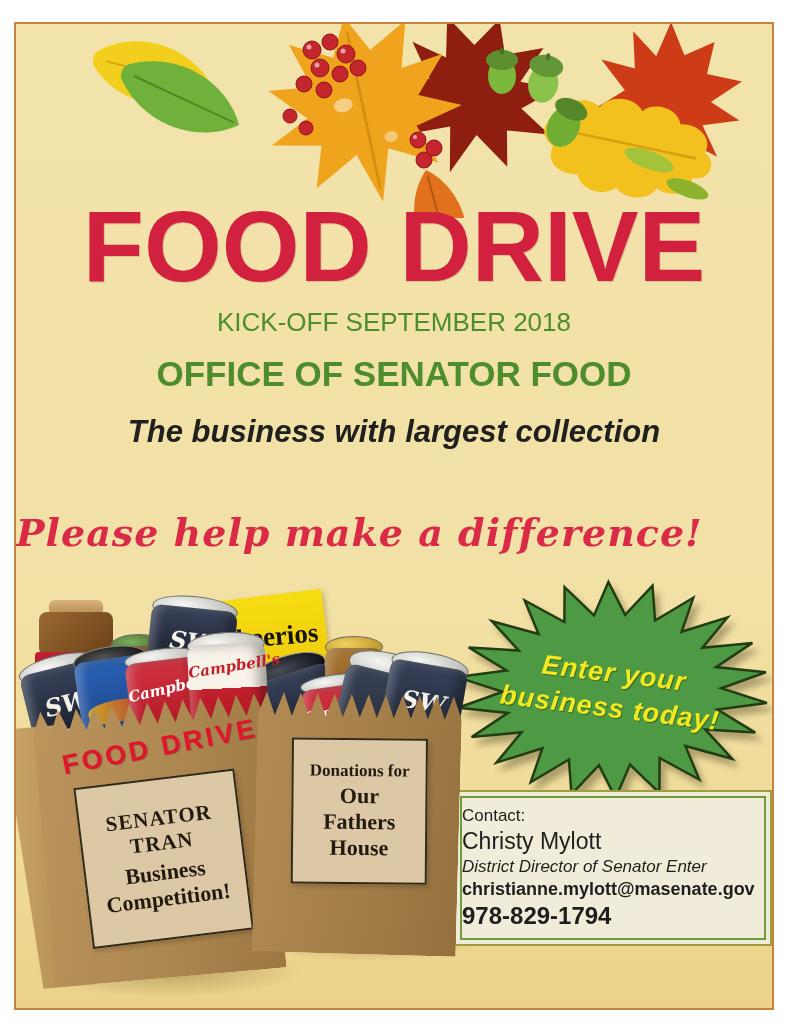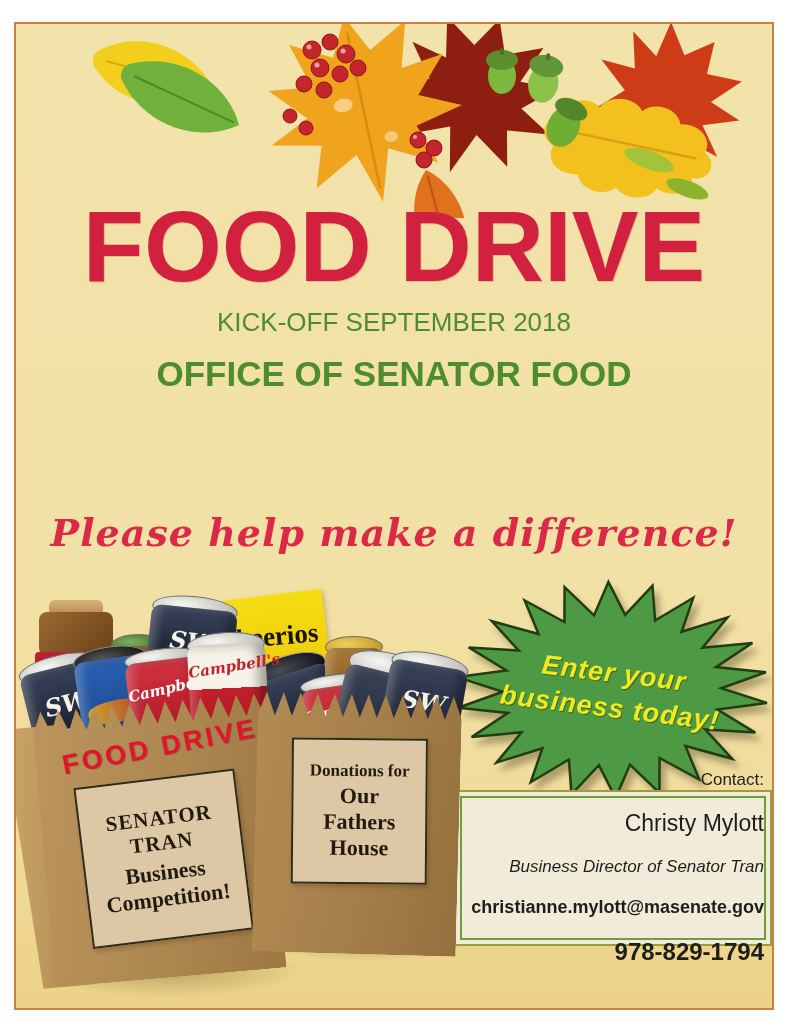--- a/index.html
+++ b/index.html
@@ -22,21 +22,21 @@
     color:#d2203f;text-shadow:1px 1px 0 rgba(120,40,40,.18);
   }
   .sub1{position:absolute;top:283px;left:0;width:100%;text-align:center;
     font-size:26px;font-weight:normal;color:#4e8d2d;letter-spacing:0;}
   .sub2{position:absolute;top:330px;left:0;width:100%;text-align:center;
     font-size:35px;font-weight:bold;color:#4e8d2d;}
   .tag{position:absolute;left:0;width:100%;text-align:center;
     font-size:31px;font-weight:bold;font-style:italic;color:#20201e;}
   .tag1{top:390px;} .tag2{top:434px;}
   .script-line{
-    position:absolute;top:486px;left:0;width:100%;text-align:center;
+    position:absolute;top:486px;left:0;width:100%;
     font-family:"DejaVu Serif","Liberation Serif",serif;font-style:italic;font-weight:bold;
     font-size:38px;color:#da2a48;letter-spacing:1px;
   }
   
   .burst{position:absolute;left:434px;top:552px;width:324px;height:230px;}
   .burst svg{filter:drop-shadow(5px 7px 3px rgba(95,85,45,.45));}
   .burst-text{
     position:absolute;inset:0;display:flex;flex-direction:column;justify-content:center;align-items:center;
     transform:rotate(7deg);color:#f3e91f;font-weight:bold;font-style:italic;
     font-size:27px;line-height:1.3;text-align:center;letter-spacing:1px;
@@ -75,22 +75,22 @@
     position:absolute;color:#e0142d;font-weight:bold;font-size:27px;letter-spacing:3px;
     text-shadow:1px 1px 0 rgba(120,20,20,.35);white-space:nowrap;
   }
   
   .contact{
     position:absolute;left:438px;top:766px;width:318px;height:156px;
     background:#f1ecd9;border:2px solid #9d9d3c;box-sizing:border-box;padding:4px;
   }
   .contact-inner{
     border:2px solid #6f9d3d;height:100%;box-sizing:border-box;
-    display:flex;flex-direction:column;justify-content:center;align-items:flex-end;
-    text-align:center;color:#1e1e1c;gap:20px;
+    display:flex;flex-direction:column;justify-content:center;align-items:flex-start;
+    text-align:center;color:#1e1e1c;gap:2px;
   }
   .c-head{font-size:17px;}
   .c-name{font-size:23px;font-weight:normal;}
   .c-role{font-size:17px;font-style:italic;}
   .c-email{font-size:18px;font-weight:bold;}
   .c-phone{font-size:24px;font-weight:bold;}
   .cheerios{
     position:absolute;background:linear-gradient(180deg,#f6dd13,#efc90a);
     border-left:6px solid #d8b509;box-shadow:2px 3px 5px rgba(90,70,10,.3);
     transform:rotate(-7deg);
@@ -185,20 +185,21 @@
       <g transform="translate(516,92) rotate(24)">
         <ellipse cx="0" cy="16" rx="16" ry="21" fill="#6fae33"></ellipse>
         <ellipse cx="0" cy="-3" rx="17" ry="10" fill="#55862a"></ellipse>
       </g>
     </svg>
   </div>
 
   <div class="title">FOOD DRIVE</div>
   <div class="sub1">KICK-OFF SEPTEMBER 2018</div>
   <div class="sub2">OFFICE OF SENATOR FOOD</div>
+  <div class="tag tag1">The business with largest collection</div>
   <div class="script-line">Please help make a difference!</div>
 
   <div class="burst">
     <svg width="324" height="230" viewBox="0 0 324 230">
       <polygon id="burst-poly" fill="#4e9a44" stroke="#223c14" stroke-width="2.5" points="316.9,126.9 267.5,133.6 305.3,156.6 255.2,153.4 282.2,182.8 235.4,170.0 249.3,203.5 209.6,182.0 209.4,216.9 180.0,188.6 165.6,222.0 148.9,189.1 121.5,218.3 118.9,183.5 80.7,206.2 92.4,172.2 46.5,186.6 71.5,156.3 21.6,161.1 58.0,136.9 8.1,131.8 52.8,115.7 7.1,101.1 56.5,94.4 18.7,71.4 68.8,74.6 41.8,45.2 88.6,58.0 74.7,24.5 114.4,46.0 114.6,11.1 144.0,39.4 158.4,6.0 175.1,38.9 202.5,9.7 205.1,44.5 243.3,21.8 231.6,55.8 277.5,41.4 252.5,71.7 302.4,66.9 266.0,91.1 315.9,96.2 271.2,112.3"></polygon>
     </svg>
     <div class="burst-text">
       <span>Enter your</span>
       <span>business today!</span>
     </div>
@@ -314,19 +315,19 @@
         <div style="font-size:22px;font-weight:bold;">Fathers</div>
         <div style="font-size:22px;font-weight:bold;">House</div>
       </div>
     </div>
   </div>
 
   <div class="contact">
     <div class="contact-inner">
       <div class="c-head">Contact:</div>
       <div class="c-name">Christy Mylott</div>
-      <div class="c-role">Business Director of Senator Tran</div>
+      <div class="c-role">District Director of Senator Enter</div>
       <div class="c-email">christianne.mylott@masenate.gov</div>
       <div class="c-phone">978-829-1794</div>
     </div>
   </div>
 
 </div>
 
 </body></html>

